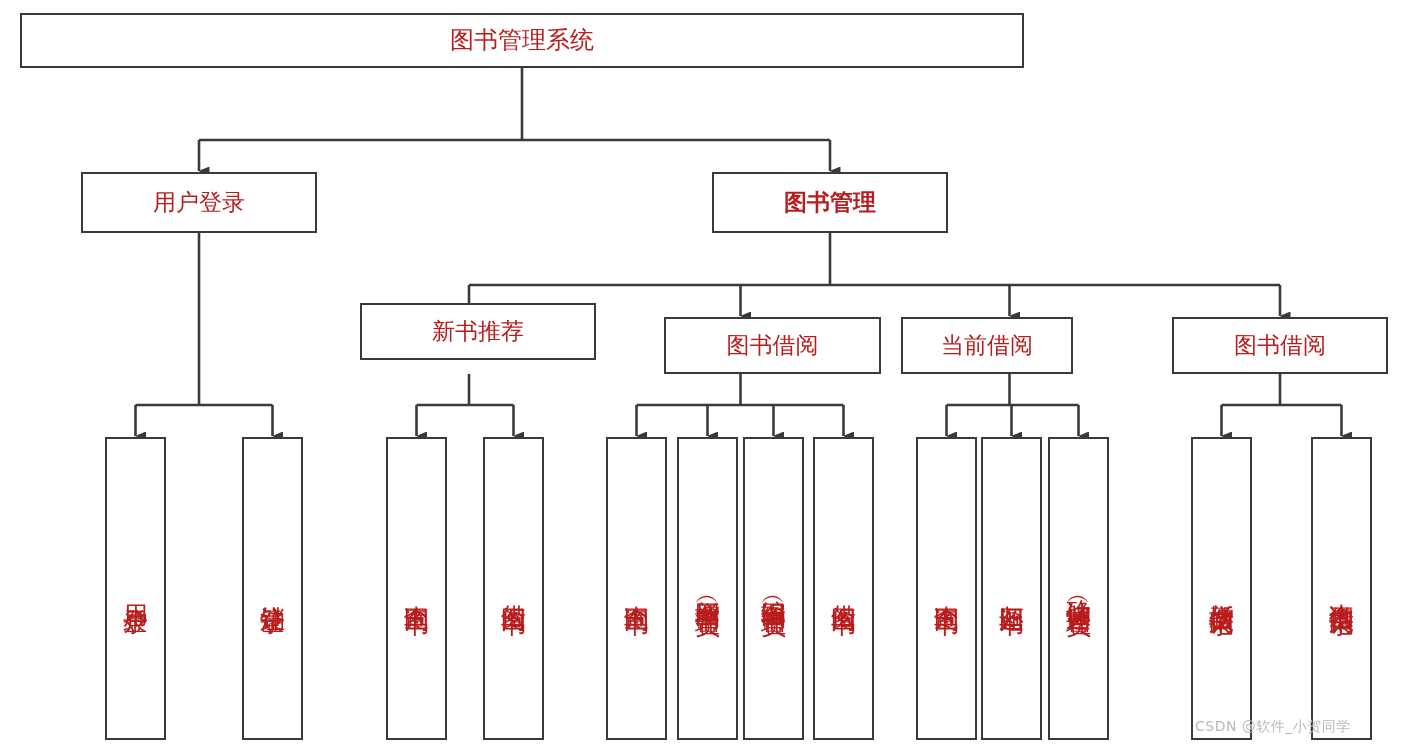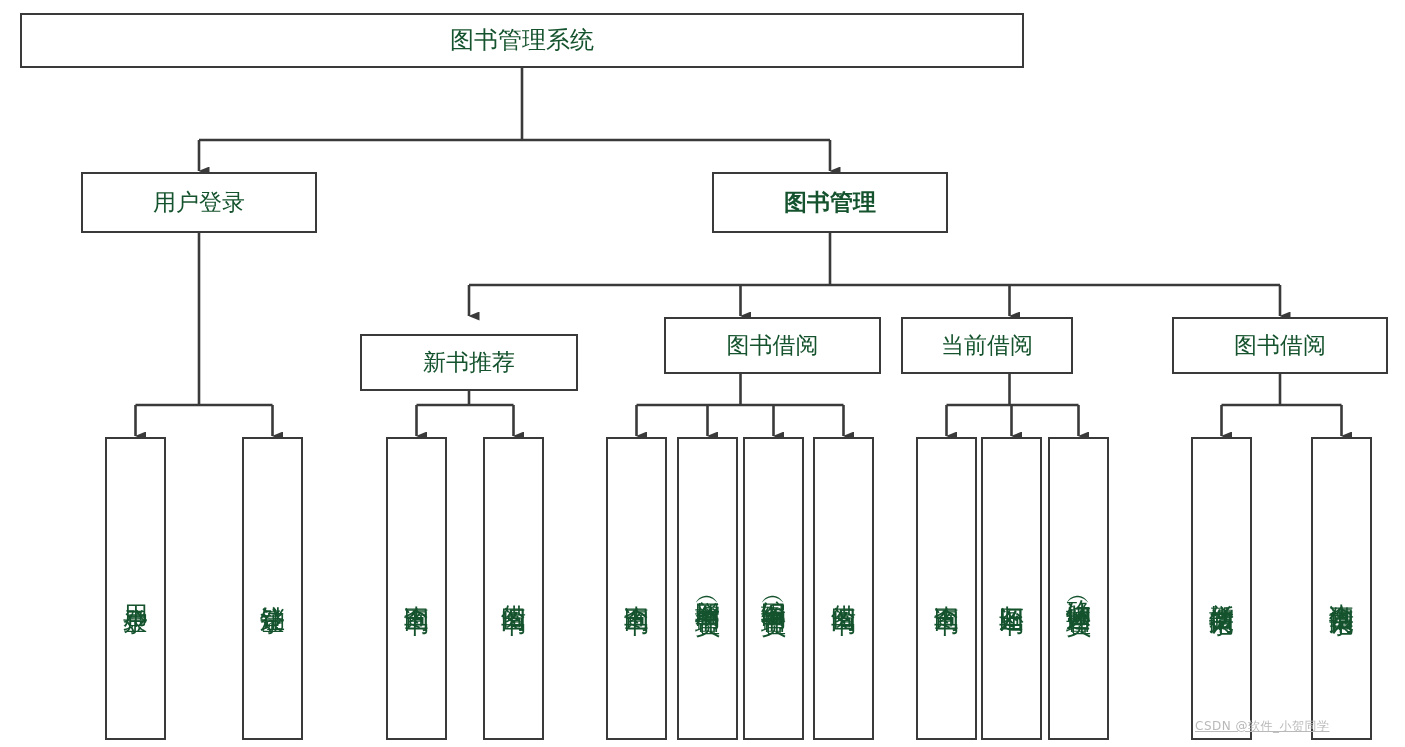--- a/index.html
+++ b/index.html
@@ -26,21 +26,21 @@
     pointer-events: none;
   }
   .node {
     position: absolute;
     box-sizing: border-box;
     background: #ffffff;
     border: 2px solid #3a3a3a;
     display: flex;
     align-items: center;
     justify-content: center;
-    color: #14532d;
+    color: #b91c1c;
   }
   .node .label {
     display: block;
     text-align: center;
     line-height: 1.18;
     white-space: nowrap;
   }
   .node.horiz .label {
     font-size: 23px;
   }
@@ -55,25 +55,24 @@
     font-size: 25px;
     letter-spacing: 2px;
     line-height: 1;
     white-space: nowrap;
   }
   .node.root .label {
     font-size: 24px;
   }
   .watermark {
     position: absolute;
-    font-size: 12px;
+    font-size: 14px;
     color: #b9b9b9;
     white-space: nowrap;
     letter-spacing: 0.5px;
-    text-decoration: underline;
   }
 </style>
 </head>
 <body>
 
 <div id="canvas">
   <svg class="edges" viewBox="0 0 1405 747">
     <defs>
       <marker id="arrowhead" markerWidth="9" markerHeight="11" refX="4.5" refY="10.5" orient="auto-start-reverse" markerUnits="userSpaceOnUse">
         <path d="M0,0 L9,0 L4.5,11 Z" fill="#3a3a3a"></path>
@@ -119,21 +118,21 @@
   <div id="node-layer">
       <div class="node horiz root" style="left: 20px; top: 13px; width: 1004px; height: 55px; border-color: rgb(58, 58, 58);">
         <span class="label">图书管理系统</span>
       </div>
       <div class="node horiz" style="left: 81px; top: 172px; width: 236px; height: 61px; border-color: rgb(58, 58, 58);">
         <span class="label">用户登录</span>
       </div>
       <div class="node horiz" style="left: 712px; top: 172px; width: 236px; height: 61px; border-color: rgb(58, 58, 58); font-weight: bold;">
         <span class="label">图书管理</span>
       </div>
-      <div class="node horiz" style="left: 360px; top: 334px; width: 218px; height: 57px; border-color: rgb(58, 58, 58);">
+      <div class="node horiz" style="left: 360px; top: 303px; width: 236px; height: 57px; border-color: rgb(58, 58, 58);">
         <span class="label">新书推荐</span>
       </div>
       <div class="node horiz" style="left: 664px; top: 317px; width: 217px; height: 57px; border-color: rgb(58, 58, 58);">
         <span class="label">图书借阅</span>
       </div>
       <div class="node horiz" style="left: 901px; top: 317px; width: 172px; height: 57px; border-color: rgb(58, 58, 58);">
         <span class="label">当前借阅</span>
       </div>
       <div class="node horiz" style="left: 1172px; top: 317px; width: 216px; height: 57px; border-color: rgb(58, 58, 58);">
         <span class="label">图书借阅</span>

